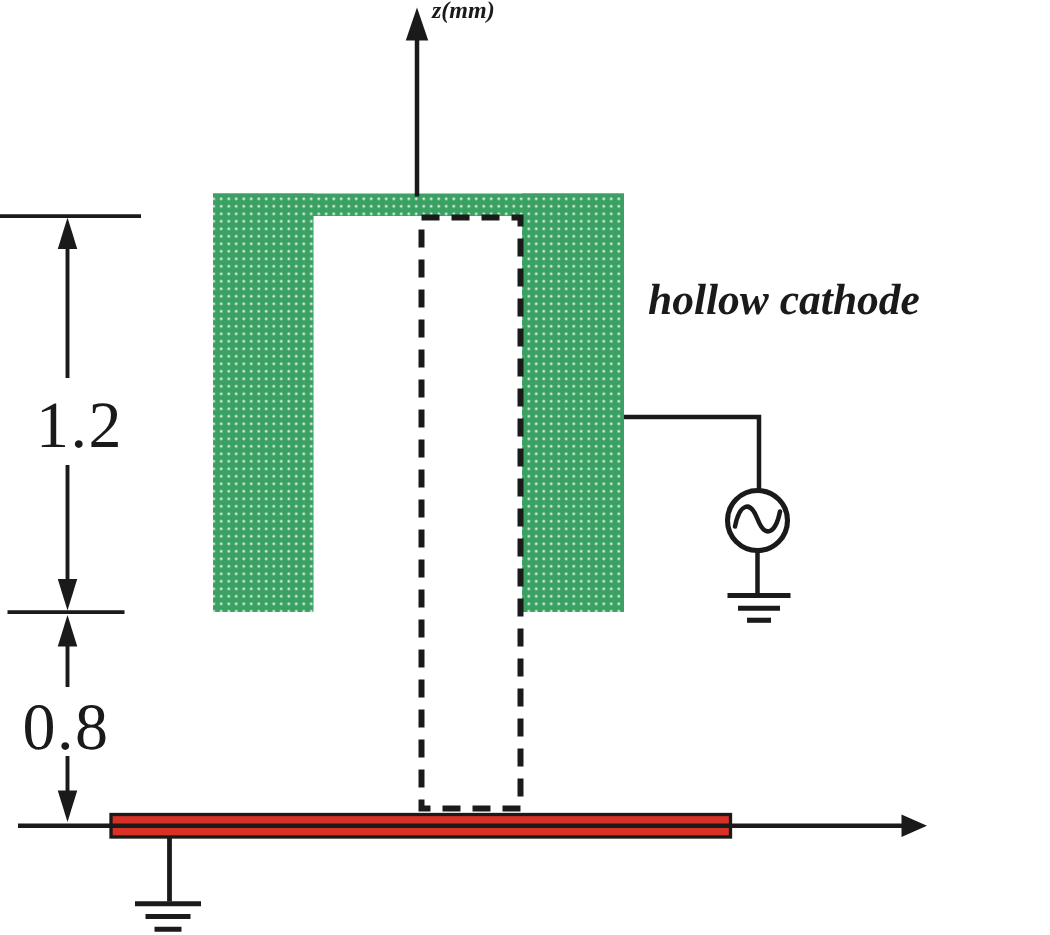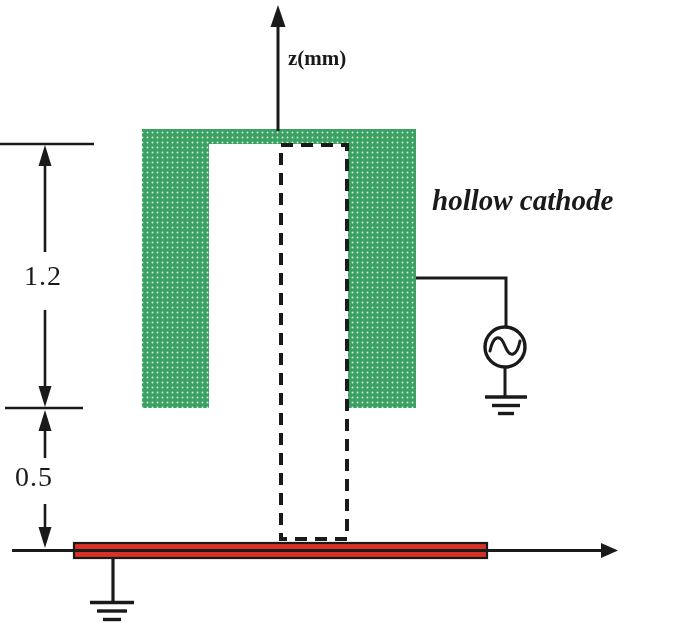--- a/index.html
+++ b/index.html
@@ -21,31 +21,31 @@
     left: 0;
     top: 0;
   }
   .lbl {
     position: absolute;
     white-space: nowrap;
     line-height: 1;
     color: #1a1a1a;
   }
   .axis-label {
-    font-size: 21px;
+    font-size: 16px;
     font-weight: bold;
-    margin-top: 48px;
+    font-style: italic;
   }
   .part-label {
     font-size: 29px;
     font-weight: bold;
     font-style: italic;
   }
   .dim-label {
-    font-size: 28px;
+    font-size: 44px;
     font-weight: normal;
     font-style: normal;
     letter-spacing: 1px;
   }
   #z-label  { left: 288px; top: 0px; }
   #r-label  { left: 623px; top: 551px; }
   #hc-label { left: 432px; top: 186px; }
   #dim-12   { left: 24px;  top: 262px; }
   #dim-06   { left: 15px;  top: 463px; }
 </style>
@@ -122,15 +122,15 @@
     </g>
   </svg>
 
   <div id="z-label" class="lbl axis-label">z(mm)</div>
 
 
   <div id="hc-label" class="lbl part-label">hollow cathode</div>
 
   <div id="dim-12" class="lbl dim-label">1.2</div>
 
-  <div id="dim-06" class="lbl dim-label">0.5</div>
+  <div id="dim-06" class="lbl dim-label">0.8</div>
 
 </div>
 
 </body></html>

